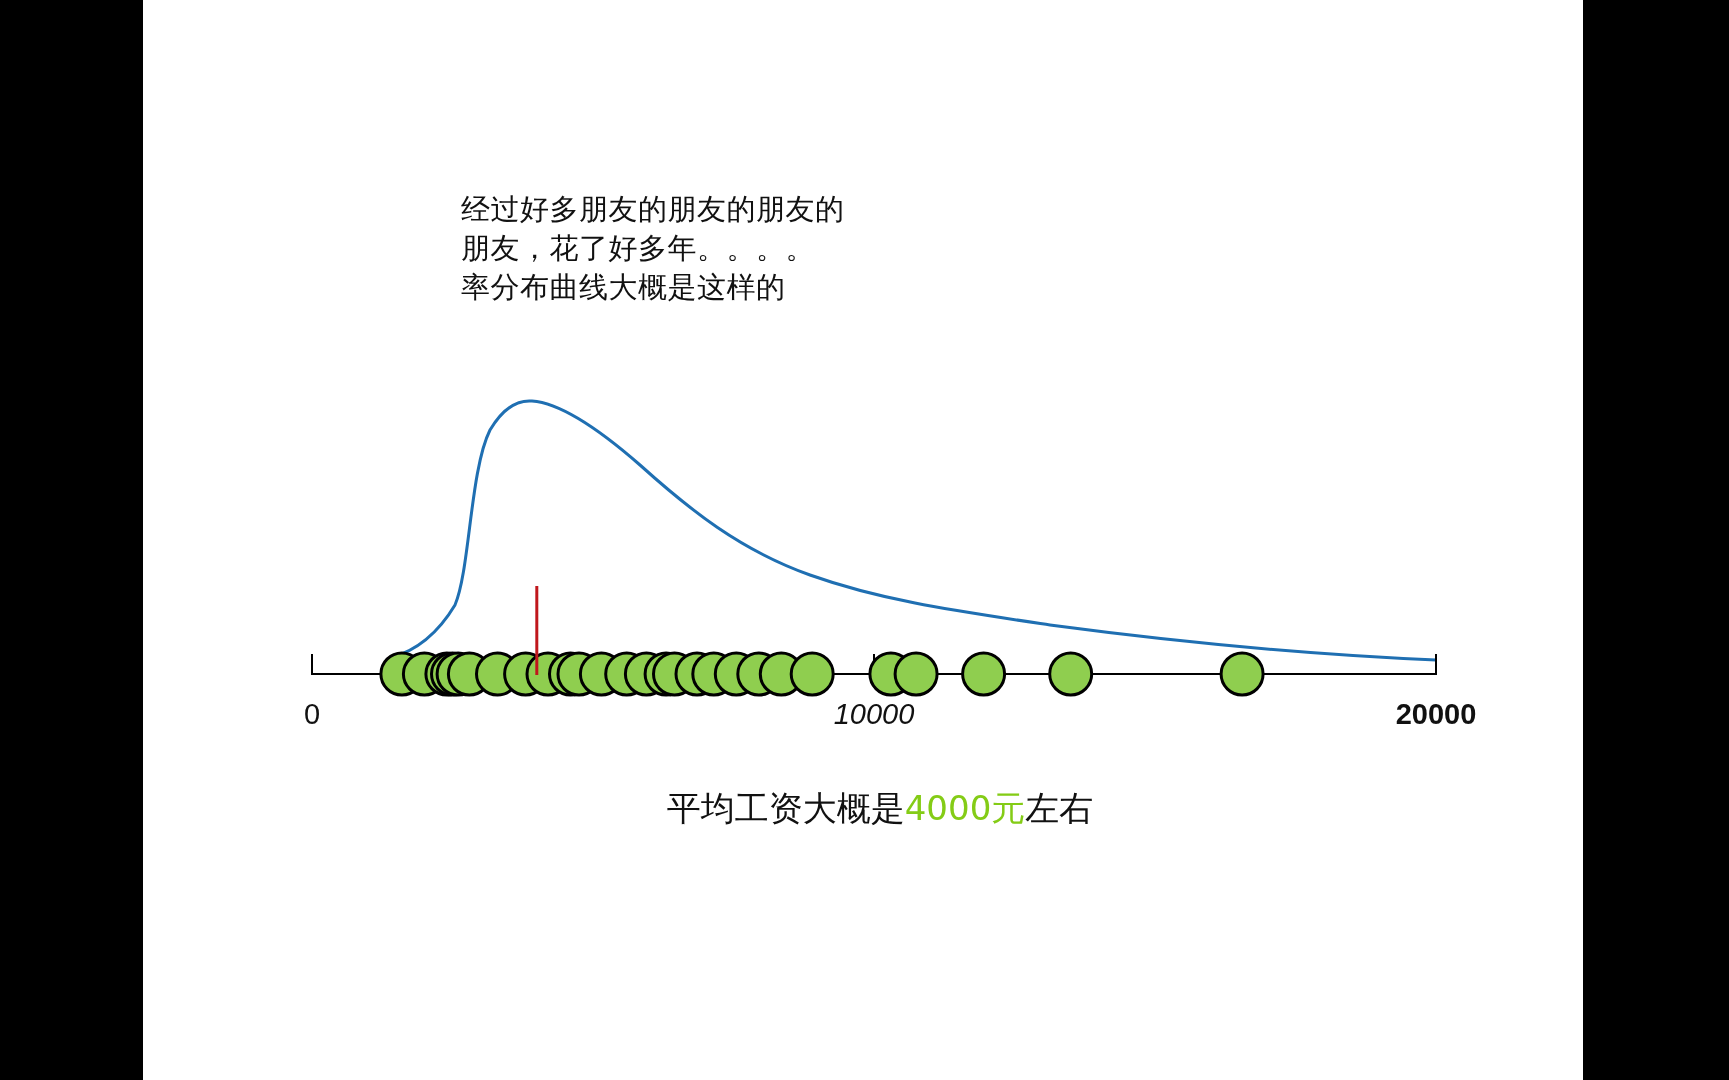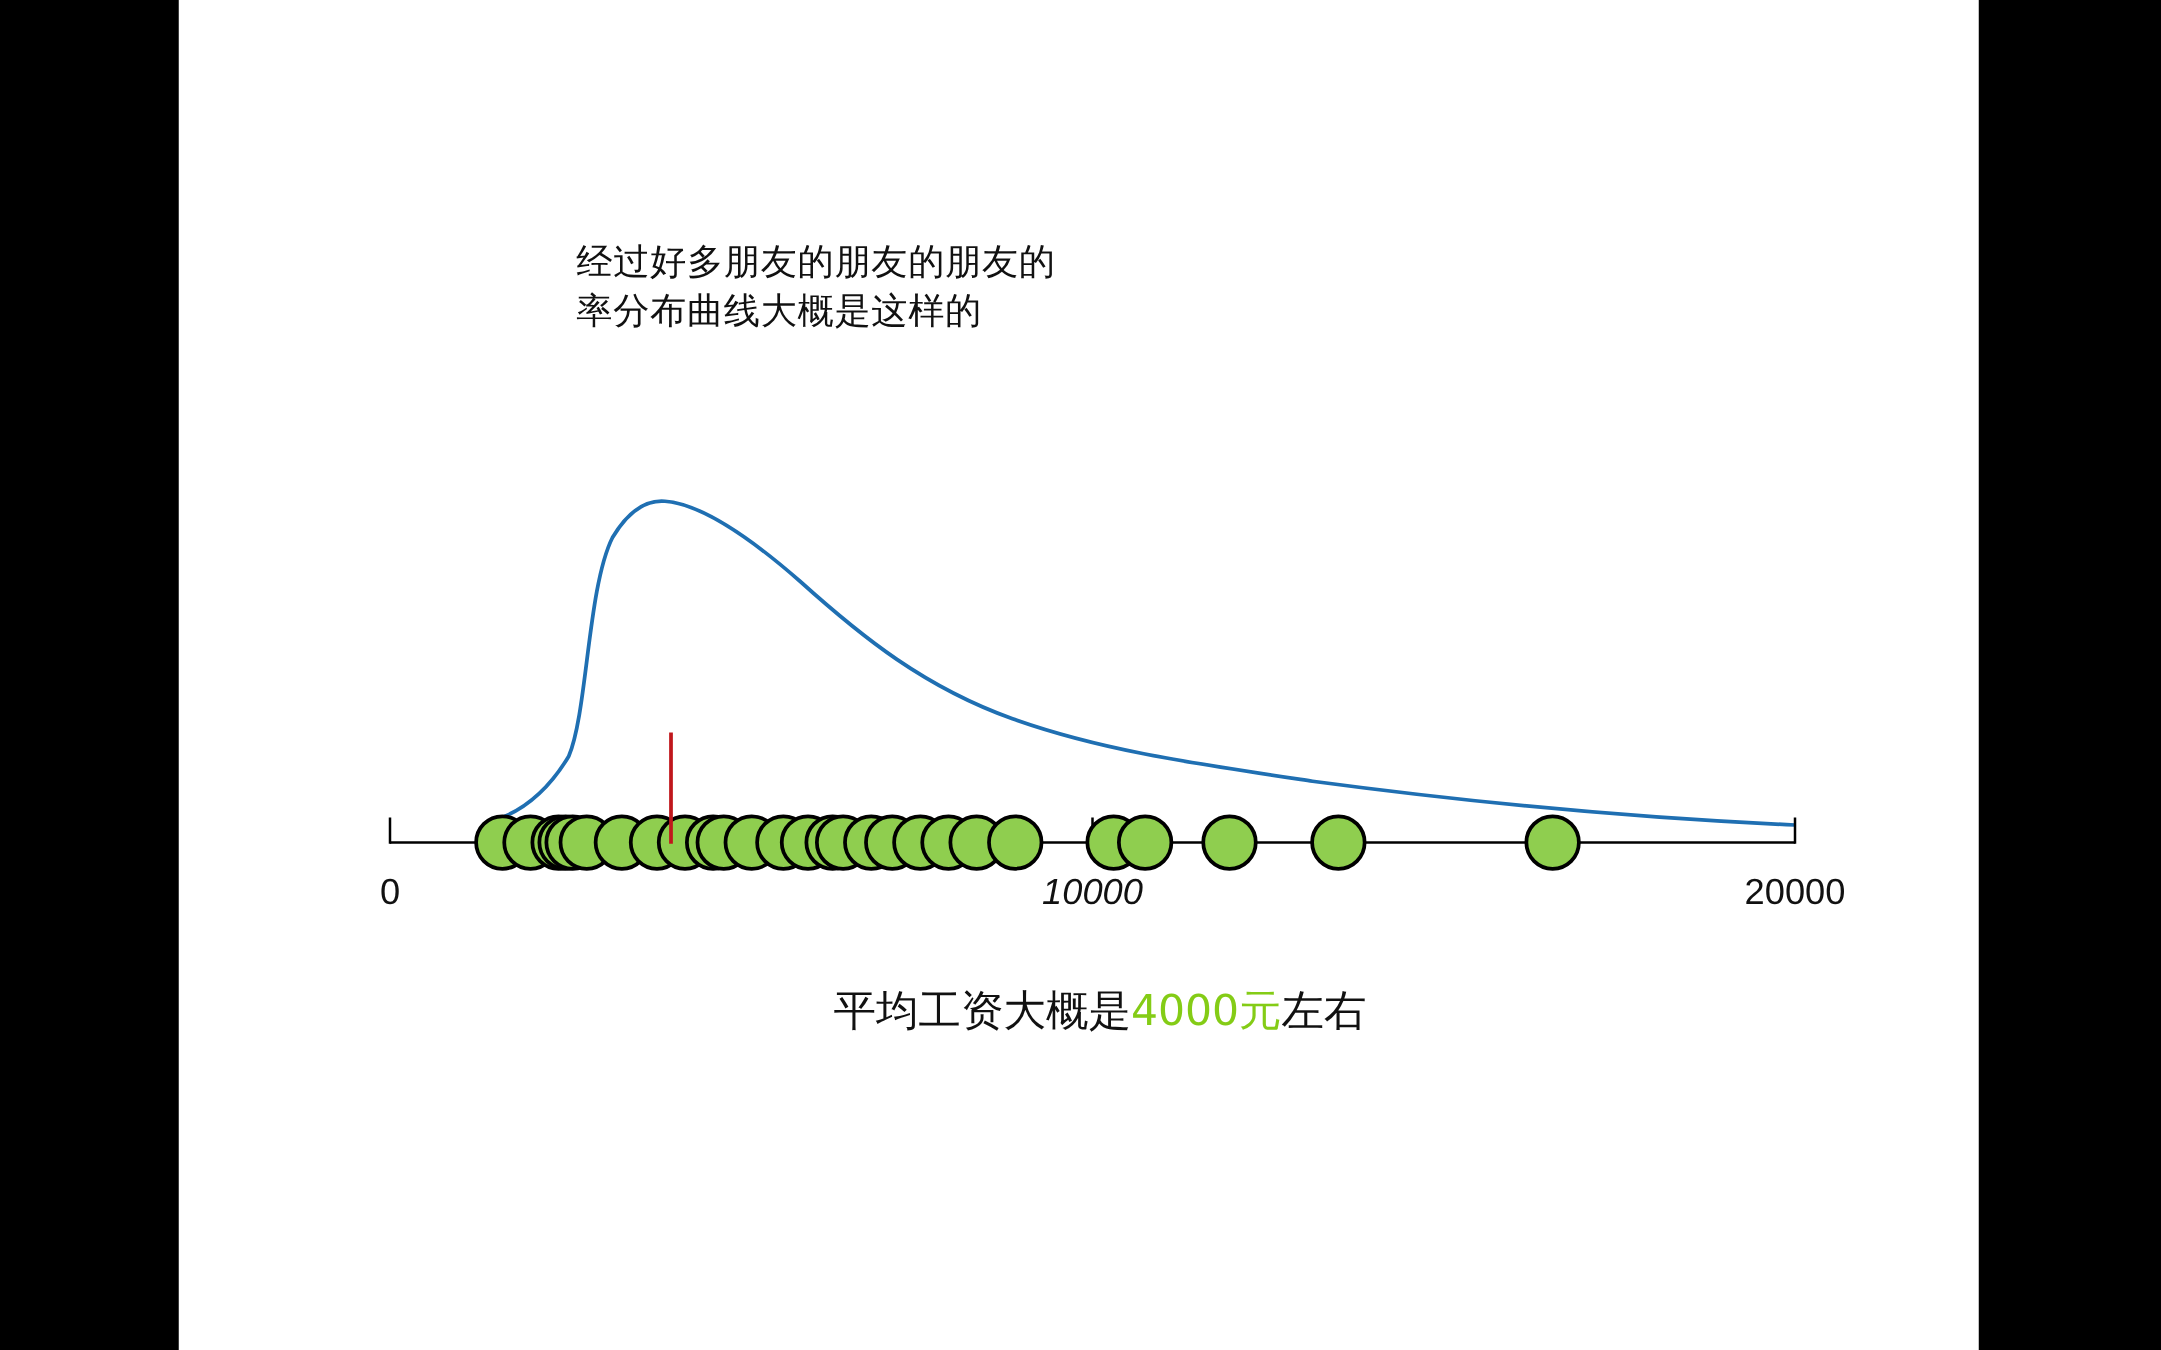--- a/index.html
+++ b/index.html
@@ -26,20 +26,21 @@
   }
   .caption .hl { color: #84cc16; }
 </style>
 </head>
 <body>
 
 <div class="slide"></div>
 
 <div class="intro">
   <div>经过好多朋友的朋友的朋友的</div>
+  <div>朋友，花了好多年。。。。</div>
   <div>率分布曲线大概是这样的</div>
 </div>
 
 <svg class="chart" width="1729" height="1080">
   <path d="M 390 658 C 420 650, 440 630, 455 605 C 470 570, 470 470, 490 430 C 505 405, 520 400, 532 401 C 560 403, 600 430, 640 465 C 690 510, 740 550, 810 575 C 880 600, 950 610, 1050 625 C 1200 645, 1320 655, 1436 660" fill="none" stroke="#1f6fb2" stroke-width="3"></path>
   <g>
     <line x1="312" y1="674" x2="1436" y2="674" stroke="#000" stroke-width="2"></line>
     <line x1="312" y1="654" x2="312" y2="675" stroke="#000" stroke-width="2"></line>
     <line x1="874" y1="654" x2="874" y2="675" stroke="#000" stroke-width="2"></line>
     <line x1="1436" y1="654" x2="1436" y2="675" stroke="#000" stroke-width="2"></line>
@@ -71,17 +72,17 @@
       <circle cx="916.1" cy="674" r="21" fill="#8fce4f" stroke="#000000" stroke-width="3"></circle>
       <circle cx="983.6" cy="674" r="21" fill="#8fce4f" stroke="#000000" stroke-width="3"></circle>
       <circle cx="1070.7" cy="674" r="21" fill="#8fce4f" stroke="#000000" stroke-width="3"></circle>
       <circle cx="1242.1" cy="674" r="21" fill="#8fce4f" stroke="#000000" stroke-width="3"></circle>
     </g>
   <line id="mean-marker" x1="536.8" y1="586" x2="536.8" y2="675" stroke="#c0171c" stroke-width="3"></line>
 </svg>
 
 <div class="tick-label" style="left:312px; top:698px;">0</div>
 <div class="tick-label" style="left:874px; top:698px;font-style:italic;">10000</div>
-<div class="tick-label" style="left:1436px; top:698px;">20000</div>
+<div class="tick-label" style="left:1436px; top:698px;font-weight:bold;">20000</div>
 
 <div class="caption">
   <span>平均工资大概是</span><span class="hl">4000元</span><span>左右</span>
 </div>
 
 </body></html>

